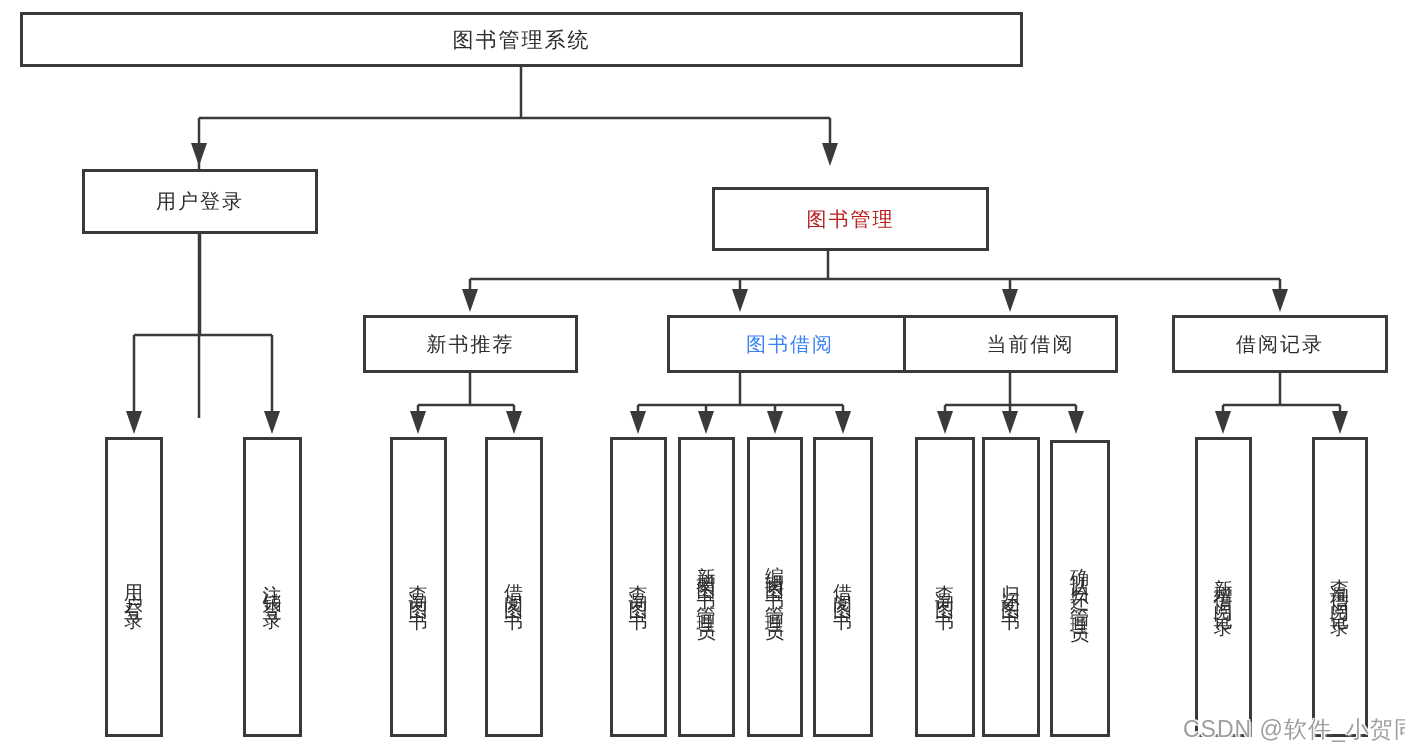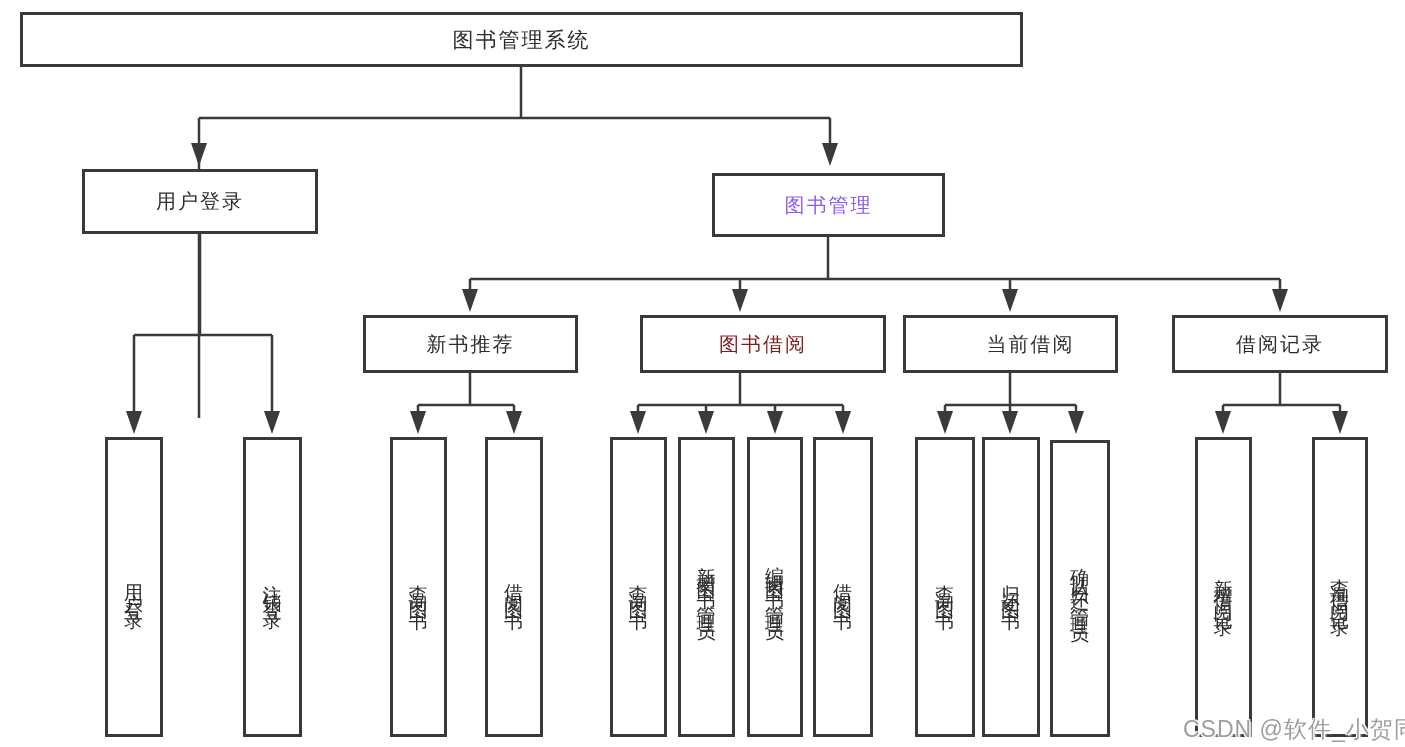--- a/index.html
+++ b/index.html
@@ -64,28 +64,28 @@
     </g>
   </svg>
 
   <div class="node hnode root" style="left: 20px; top: 12px; width: 1003px; height: 55px; border-color: rgb(58, 58, 58); background: rgb(255, 255, 255); color: rgb(45, 45, 45);">
     <span>图书管理系统</span>
   </div>
 
   <div class="node hnode" style="left: 82px; top: 169px; width: 236px; height: 65px; border-color: rgb(58, 58, 58); background: rgb(255, 255, 255); color: rgb(45, 45, 45);">
     <span>用户登录</span>
   </div>
-  <div class="node hnode" style="left: 712px; top: 173px; width: 233px; height: 64px; border-color: rgb(58, 58, 58); background: rgb(255, 255, 255); color: #8b5cf6;">
+  <div class="node hnode" style="left: 712px; top: 187px; width: 277px; height: 64px; border-color: rgb(58, 58, 58); background: rgb(255, 255, 255); color: #b91c1c;">
     <span>图书管理</span>
   </div>
 
   <div class="node hnode" style="left: 363px; top: 315px; width: 215px; height: 58px; border-color: rgb(58, 58, 58); background: rgb(255, 255, 255); color: rgb(45, 45, 45); justify-content: center;">
     <span>新书推荐</span>
   </div>
-  <div class="node hnode" style="left: 640px; top: 315px; width: 246px; height: 58px; border-color: rgb(58, 58, 58); background: rgb(255, 255, 255); color: #7f1d1d;">
+  <div class="node hnode" style="left: 667px; top: 315px; width: 246px; height: 58px; border-color: rgb(58, 58, 58); background: rgb(255, 255, 255); color: #3b82f6;">
     <span>图书借阅</span>
   </div>
   <div class="node hnode" style="left: 903px; top: 315px; width: 215px; height: 58px; border-color: rgb(58, 58, 58); background: rgb(255, 255, 255); color: rgb(45, 45, 45); padding-left: 40px;">
     <span>当前借阅</span>
   </div>
   <div class="node hnode" style="left: 1172px; top: 315px; width: 216px; height: 58px; border-color: rgb(58, 58, 58); background: rgb(255, 255, 255); color: rgb(45, 45, 45);">
     <span>借阅记录</span>
   </div>
 
   <div class="node vnode" style="left: 105px; top: 437px; width: 58px; height: 300px; border-color: rgb(58, 58, 58); background: rgb(255, 255, 255); color: rgb(45, 45, 45);">

